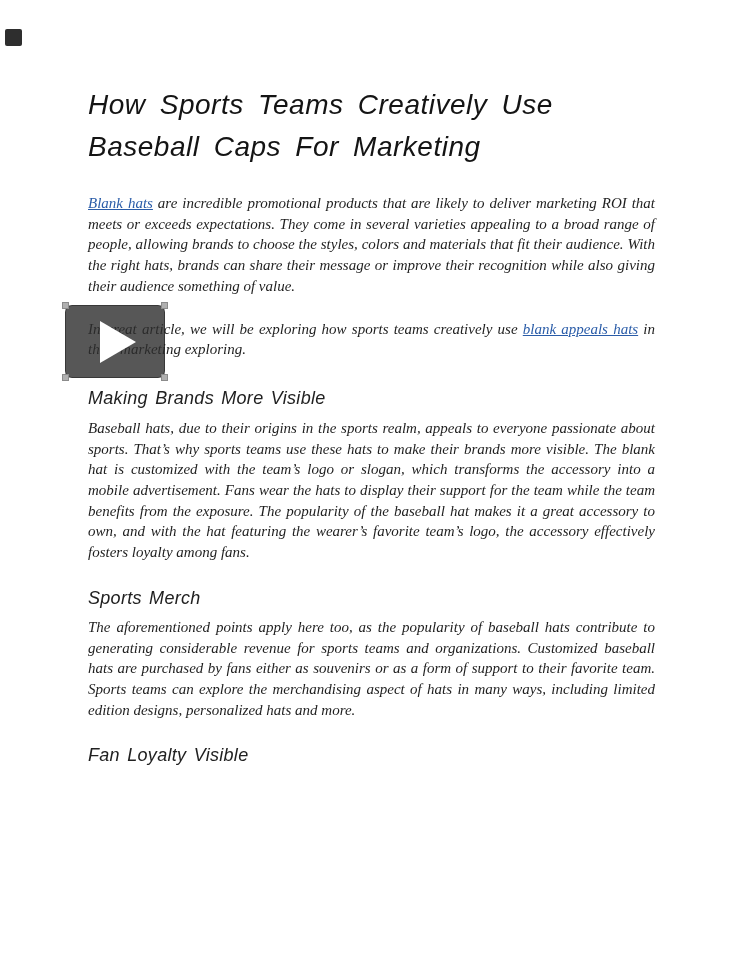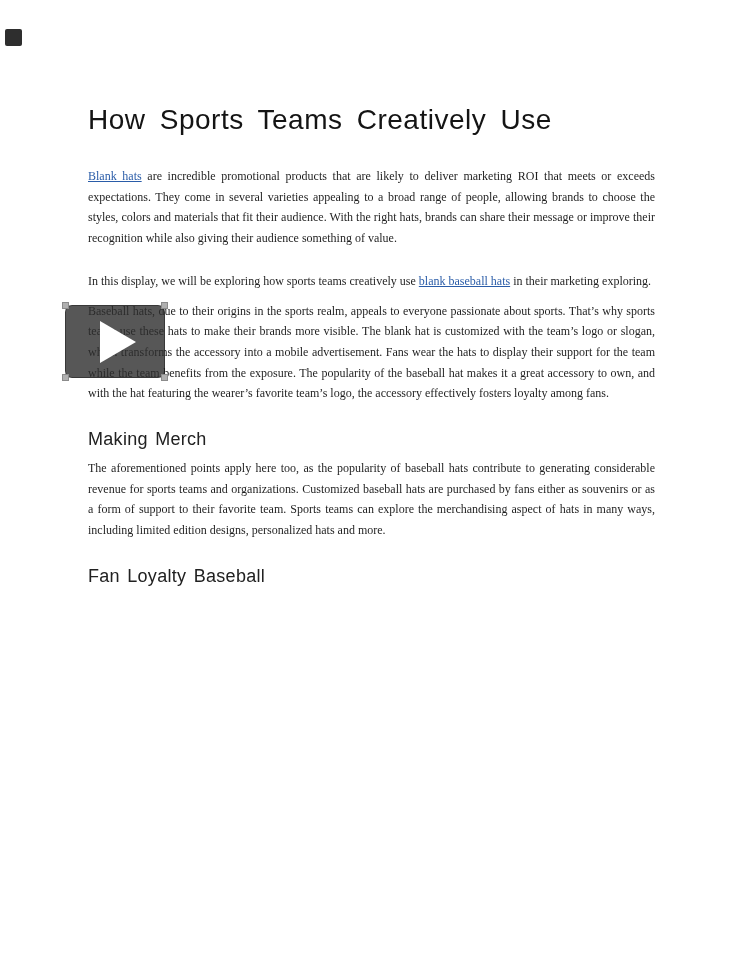--- a/index.html
+++ b/index.html
@@ -12,38 +12,39 @@
   }
   .page { position:relative; width:741px; height:960px; background:#ffffff; }
 
   .corner-mark {
     position:absolute; left:5px; top:29px;
     width:17px; height:17px;
     background:#2e2e2e; border-radius:2px;
   }
 
   .content {
-    position:absolute; left:88px; top:15px;
+    position:absolute; left:88px; top:0;
     width:567px;
+    font-style:italic;
   }
 
   .title {
     padding-top:84px;
     font-family:"Liberation Sans", sans-serif;
     font-size:28px; line-height:42px;
     font-weight:400;
     color:#141414;
     word-spacing:6px;
     letter-spacing:0.5px;
   }
   .title div { white-space:nowrap; }
 
   p.body-text {
     margin:0;
-    font-size:12px;
+    font-size:15px;
     line-height:20.7px;
     text-align:justify;
     color:#1f1f1f;
   }
   .p-intro1 { margin-top:25px !important; }
   .p-intro2 { margin-top:22px !important; }
 
   h2.section-heading {
     margin:0;
     font-family:"Liberation Sans", sans-serif;
@@ -95,32 +96,34 @@
 <body>
 
 <div class="page">
 
   <div class="corner-mark"></div>
 
   <div class="content">
 
     <div class="title">
       <div>How Sports Teams Creatively Use</div>
+      <div>Baseball Caps For Marketing</div>
     </div>
 
     <p class="body-text p-intro1"><a class="doc-link">Blank hats</a><span> are incredible promotional products that are likely to deliver marketing ROI that meets or exceeds expectations. They come in several varieties appealing to a broad range of people, allowing brands to choose the styles, colors and materials that fit their audience. With the right hats, brands can share their message or improve their recognition while also giving their audience something of value.</span></p>
 
-    <p class="body-text p-intro2"><span>In this display, we will be exploring how sports teams creatively use </span><a class="doc-link">blank baseball hats</a><span> in their marketing exploring.</span></p>
+    <p class="body-text p-intro2"><span>In great article, we will be exploring how sports teams creatively use </span><a class="doc-link">blank appeals hats</a><span> in their marketing exploring.</span></p>
 
+    <h2 class="section-heading h-1">Making Brands More Visible</h2>
     <p class="body-text p-1">Baseball hats, due to their origins in the sports realm, appeals to everyone passionate about sports. That’s why sports teams use these hats to make their brands more visible. The blank hat is customized with the team’s logo or slogan, which transforms the accessory into a mobile advertisement. Fans wear the hats to display their support for the team while the team benefits from the exposure. The popularity of the baseball hat makes it a great accessory to own, and with the hat featuring the wearer’s favorite team’s logo, the accessory effectively fosters loyalty among fans.</p>
 
-    <h2 class="section-heading h-2">Making Merch</h2>
+    <h2 class="section-heading h-2">Sports Merch</h2>
     <p class="body-text p-2">The aforementioned points apply here too, as the popularity of baseball hats contribute to generating considerable revenue for sports teams and organizations. Customized baseball hats are purchased by fans either as souvenirs or as a form of support to their favorite team. Sports teams can explore the merchandising aspect of hats in many ways, including limited edition designs, personalized hats and more.</p>
 
-    <h2 class="section-heading h-3">Fan Loyalty Baseball</h2>
+    <h2 class="section-heading h-3">Fan Loyalty Visible</h2>
 
   </div>
 
   <div class="video-overlay">
     <span class="play-triangle"></span>
     <span class="handle tl"></span>
     <span class="handle tr"></span>
     <span class="handle bl"></span>
     <span class="handle br"></span>
   </div>

